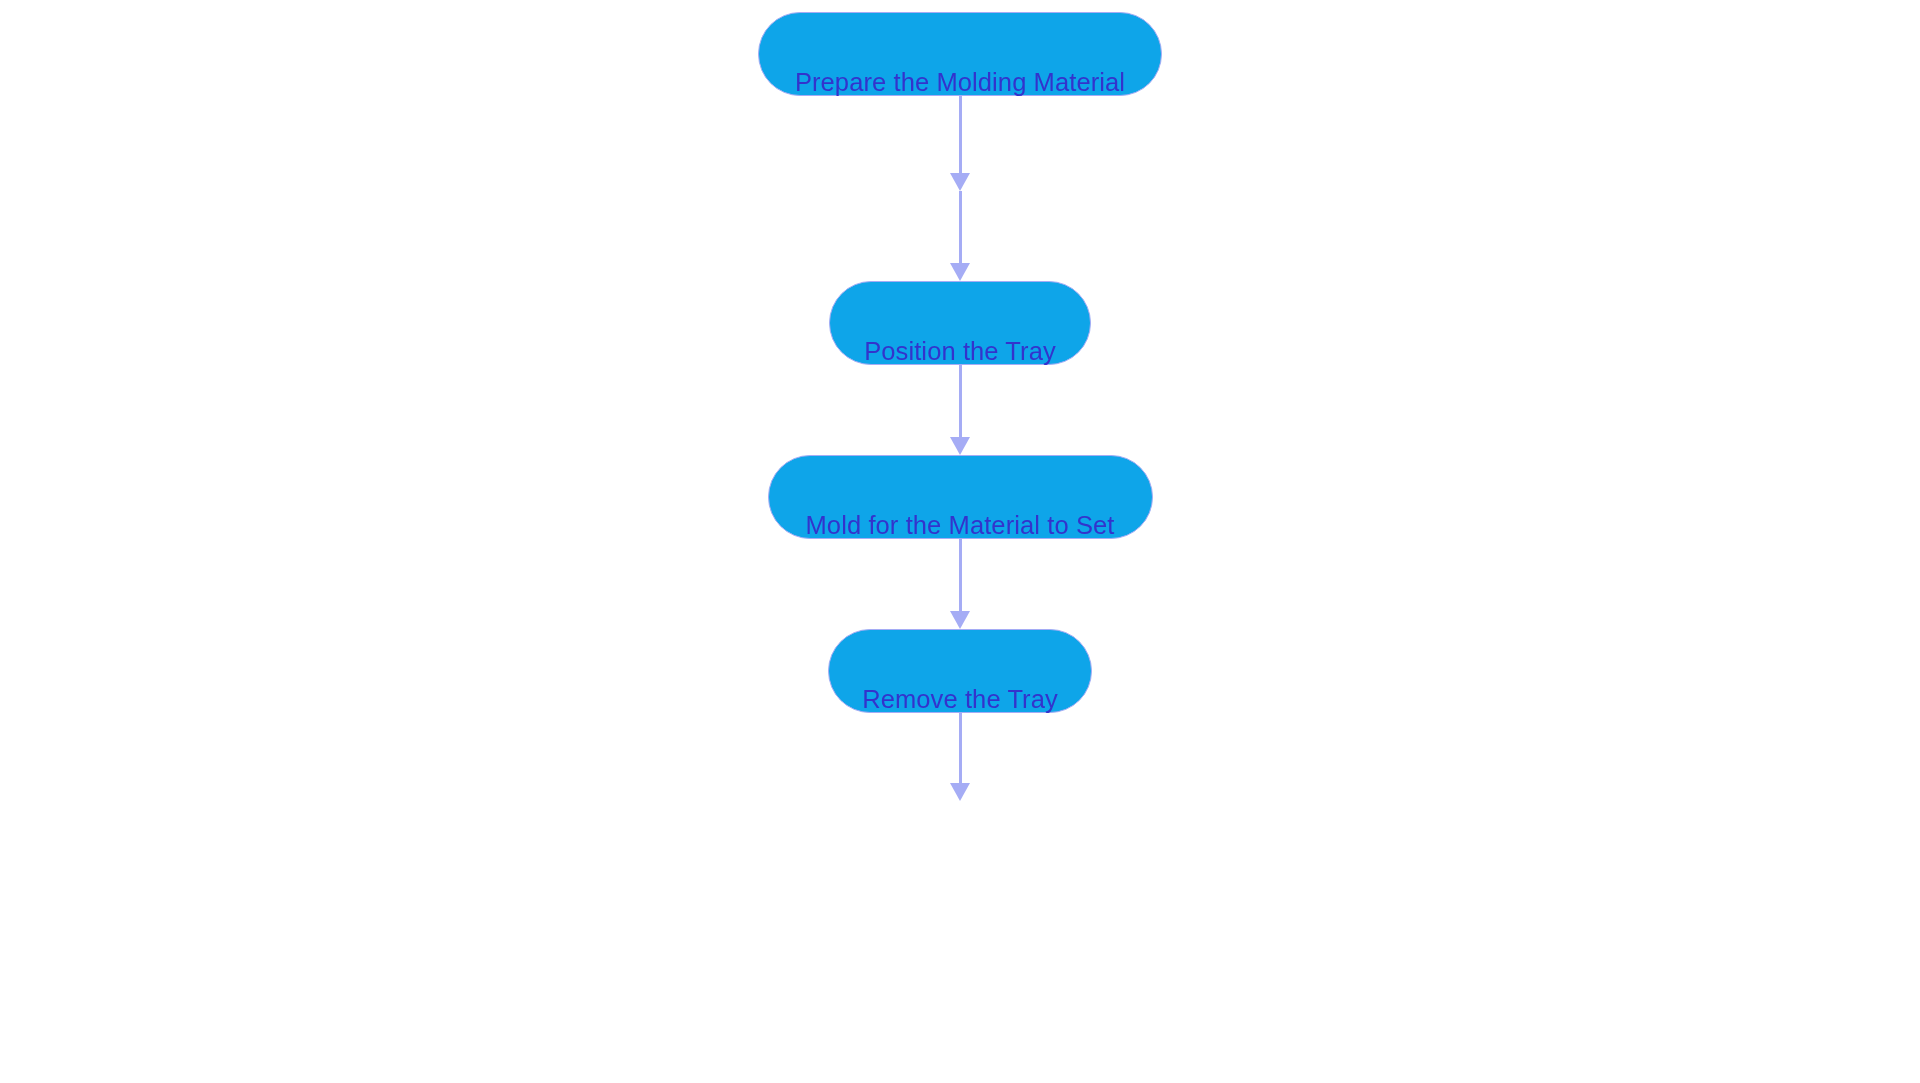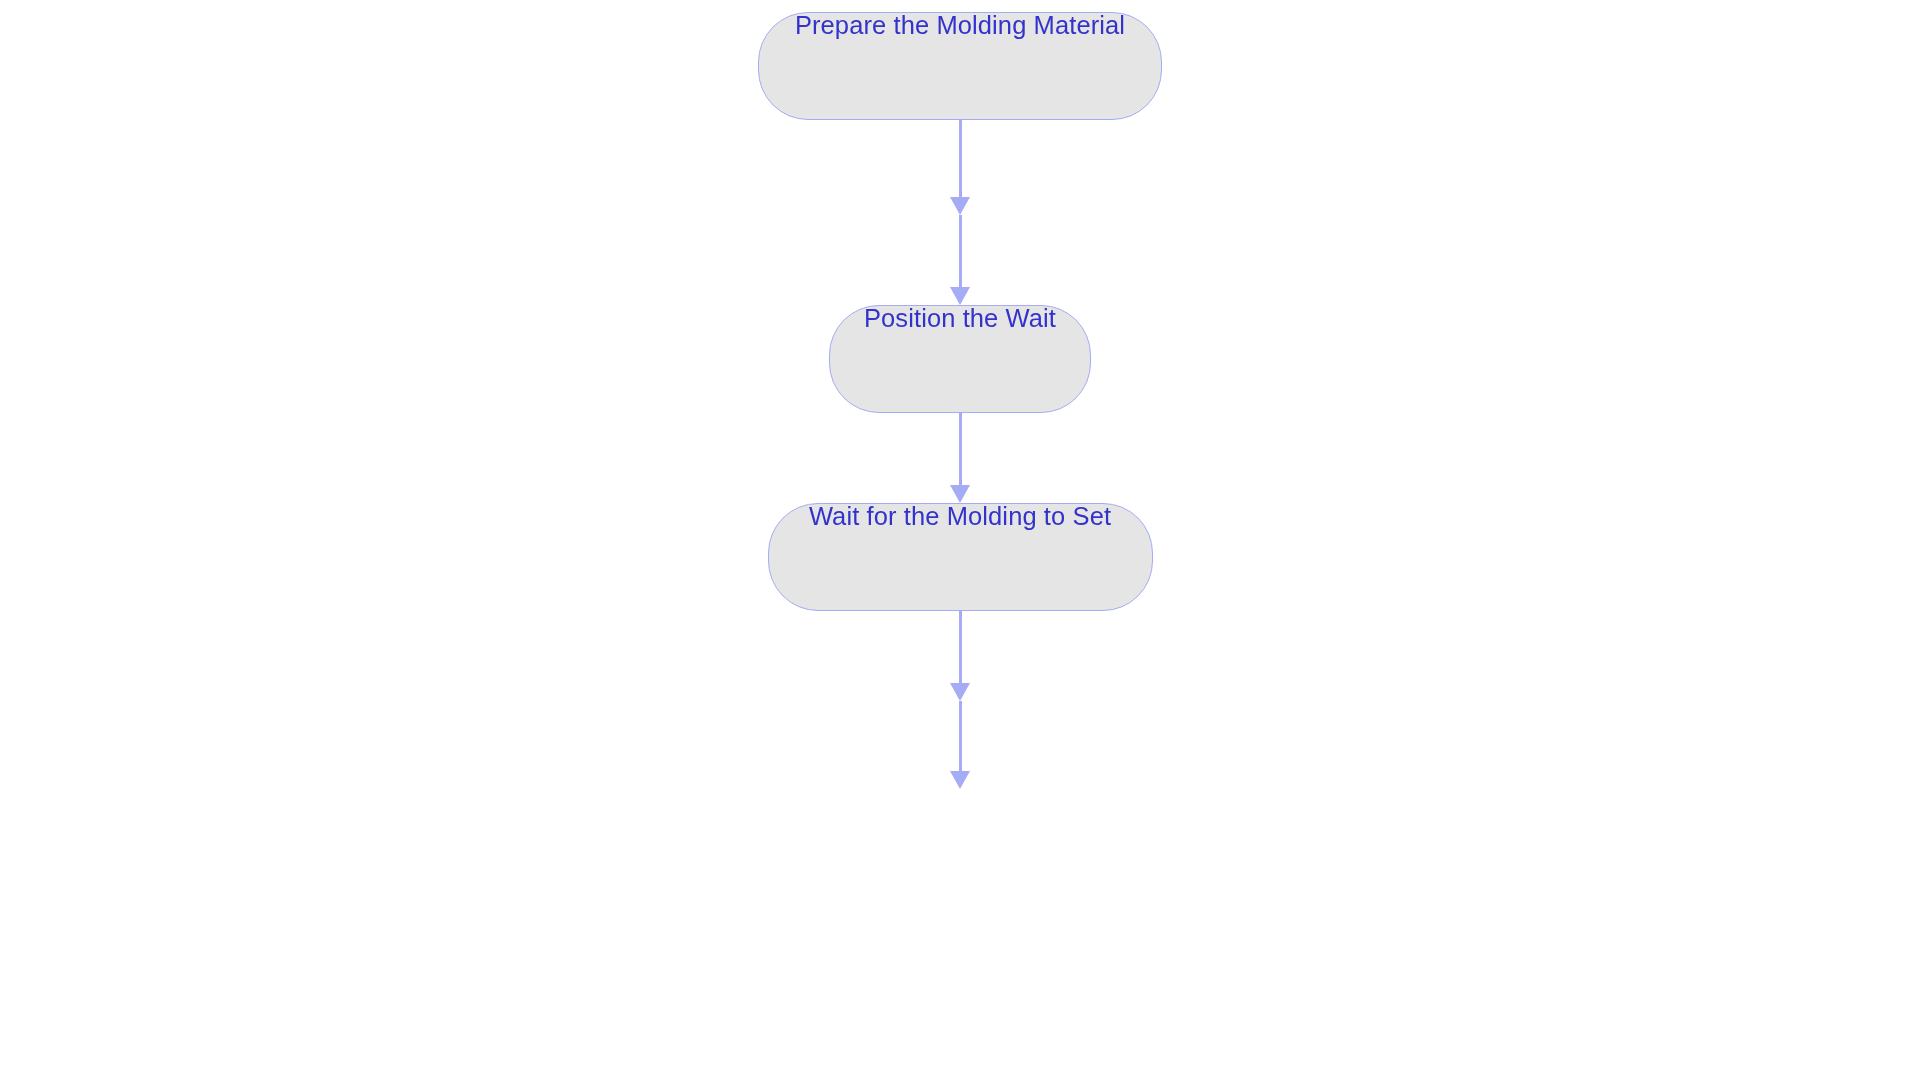--- a/index.html
+++ b/index.html
@@ -30,26 +30,26 @@
     width: 1920px;
     height: 1083px;
     display: flex;
     flex-direction: column;
     align-items: center;
   }
 
   
   .flow-node {
     box-sizing: border-box;
-    height: 108px;
-    background: #e5e5e5;
+    height: 84px;
+    background: #0ea5e9;
     border: 1.6px solid #a5acf5;
     border-radius: 50px;
     display: flex;
-    align-items: flex-start;
+    align-items: flex-end;
     justify-content: center;
     flex: 0 0 auto;
   }
 
   .node-label {
     color: #3333cc;
     font-size: 25.5px;
     font-weight: 400;
     line-height: 1;
     letter-spacing: 0.1px;
@@ -100,37 +100,40 @@
       <div class="connector-arrowhead"></div>
     </div>
 
 
     <div class="connector" style="height:90px;">
       <div class="connector-line"></div>
       <div class="connector-arrowhead"></div>
     </div>
 
     <div class="flow-node" style="width:262px;">
-      <span class="node-label">Position the Wait</span>
+      <span class="node-label">Position the Tray</span>
     </div>
 
     <div class="connector" style="height:90px;">
       <div class="connector-line"></div>
       <div class="connector-arrowhead"></div>
     </div>
 
     <div class="flow-node" style="width:385px;">
-      <span class="node-label">Wait for the Molding to Set</span>
+      <span class="node-label">Mold for the Material to Set</span>
     </div>
 
     <div class="connector" style="height:90px;">
       <div class="connector-line"></div>
       <div class="connector-arrowhead"></div>
     </div>
 
+    <div class="flow-node" style="width:264px;">
+      <span class="node-label">Remove the Tray</span>
+    </div>
 
     <div class="connector" style="height:88px;">
       <div class="connector-line"></div>
       <div class="connector-arrowhead"></div>
     </div>
 
 
   </div>
 </div>
 

